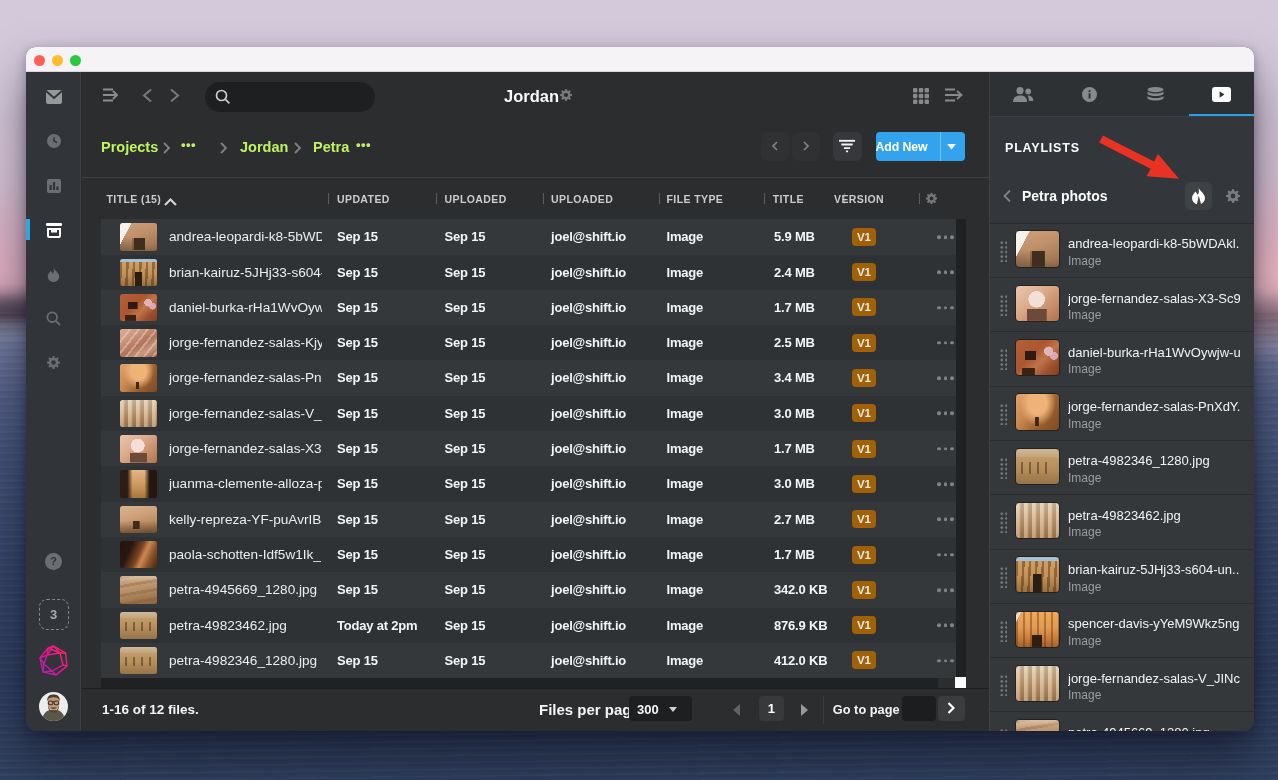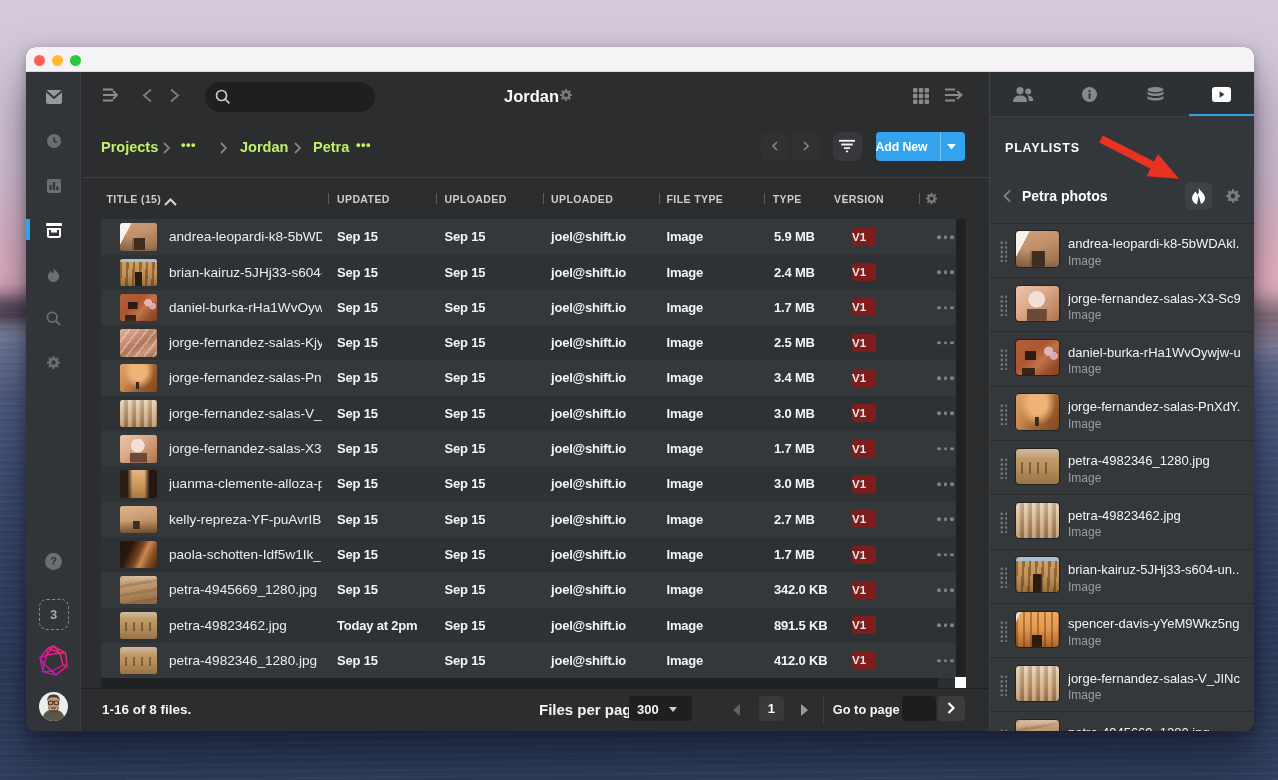--- a/index.html
+++ b/index.html
@@ -66,21 +66,21 @@
 .th { position:absolute; top:120.5px; font-size:10.5px; font-weight:bold; letter-spacing:.4px; color:#cbcccd; }
 .pipe { position:absolute; top:121px; width:1px; height:11px; background:#5a5c5e; }
 #rows { position:absolute; left:19px; top:147.3px; width:855px; }
 .row { position:relative; width:100%; height:35.3px; }
 .row.odd { background:#35383b; }
 .row.even { background:#2f3235; }
 .row .thumb { position:absolute; left:19px; top:4px; width:37px; height:27.5px; border-radius:2.5px; }
 .row .fname { position:absolute; left:68px; top:0; width:153px; height:100%; line-height:35.3px; font-size:13.6px; color:#eceded; white-space:nowrap; overflow:hidden; }
 .row .c { position:absolute; top:0; height:100%; line-height:35.3px; font-size:13px; font-weight:bold; letter-spacing:-0.2px; color:#f4f5f6; }
 .c1{left:236px} .c2{left:343.5px} .c3{left:450px; font-size:12px; font-weight:normal; letter-spacing:-0.3px; color:#e4e5e6;} .c4{left:565.5px; font-size:12.8px; font-weight:normal; color:#e9eaeb;} .c5{left:673px}
-.vbadge { position:absolute; left:751px; top:8.6px; width:24px; height:18px; border-radius:4px; background:#7f1d1d; line-height:18px; font-size:11.5px; font-weight:bold; color:#e8e8e8; }
+.vbadge { position:absolute; left:751px; top:8.6px; width:24px; height:18px; border-radius:4px; background:#a16207; line-height:18px; text-align:center; font-size:11.5px; font-weight:bold; color:#e8e8e8; }
 .dots3 { position:absolute; left:836px; top:50%; transform:translateY(-50%); width:17px; display:flex; justify-content:space-between; }
 .dots3 i { width:3.6px; height:3.6px; border-radius:50%; background:#808284; }
 #vtrack { position:absolute; left:874px; top:147px; width:9.5px; height:459px; background:#1f2123; }
 #htrack { position:absolute; left:19px; top:606px; width:837px; height:9.5px; background:#1f2123; }
 #hthumb { position:absolute; left:872.5px; top:605px; width:11px; height:11px; background:#fbfbfb; }
 #footline { position:absolute; left:0; top:615.5px; width:100%; height:1px; background:#1e2022; }
 #footer { position:absolute; left:0; top:616.5px; width:100%; height:42.5px; background:#2b2d2f; font-size:13.5px; font-weight:bold; color:#f4f5f6; }
 #footer .fitem { position:absolute; top:0; height:42.5px; line-height:42.5px; }
 .fbox { position:absolute; top:7px; height:25px; border-radius:4px; }
 
@@ -382,21 +382,21 @@
         </svg></div>
     <div class="pipe" style="left:246.4px"></div>
       <div class="th" style="left:255px">UPDATED</div>
     <div class="pipe" style="left:354px"></div>
       <div class="th" style="left:362.5px">UPLOADED</div>
     <div class="pipe" style="left:460.8px"></div>
       <div class="th" style="left:469px">UPLOADED</div>
     <div class="pipe" style="left:577px"></div>
       <div class="th" style="left:584.5px">FILE TYPE</div>
     <div class="pipe" style="left:682px"></div>
-      <div class="th" style="left:690.7px">TYPE</div>
+      <div class="th" style="left:690.7px">TITLE</div>
     <div class="pipe" style="left:762px"></div>
       <div class="th" style="left:752px">VERSION</div>
     <div class="pipe" style="left:837px"></div>
     <div class="abs" style="left:843px;top:120px"><svg width="13" height="13" viewBox="0 0 16 16">
           <g fill="#77797b">
             <rect x="6.8" y="1" width="2.4" height="14" rx="1"></rect>
             <rect x="6.8" y="1" width="2.4" height="14" rx="1" transform="rotate(45 8 8)"></rect>
             <rect x="6.8" y="1" width="2.4" height="14" rx="1" transform="rotate(90 8 8)"></rect>
             <rect x="6.8" y="1" width="2.4" height="14" rx="1" transform="rotate(135 8 8)"></rect>
             <circle cx="8" cy="8" r="5.2"></circle>
@@ -570,21 +570,21 @@
             <i></i>
           </div>
     </div>
     <div class="row even">
       <div class="thumb tL"></div>
       <div class="fname">petra-49823462.jpg</div>
       <div class="c c1">Today at 2pm</div>
       <div class="c c2">Sep 15</div>
       <div class="c c3">joel@shift.io</div>
       <div class="c c4">Image</div>
-      <div class="c c5">891.5 KB</div>
+      <div class="c c5">876.9 KB</div>
       <div class="vbadge">V1</div>
       <div class="dots3">
             <i></i>
             <i></i>
             <i></i>
           </div>
     </div>
     <div class="row odd">
       <div class="thumb tL"></div>
       <div class="fname">petra-4982346_1280.jpg</div>
@@ -600,21 +600,21 @@
             <i></i>
           </div>
     </div>
       </div>
     <div id="vtrack"></div>
     <div id="htrack"></div>
     <div id="hthumb"></div>
 
     <div id="footline"></div>
     <div id="footer">
-      <div class="fitem" style="left:20px">1-16 of 8 files.</div>
+      <div class="fitem" style="left:20px">1-16 of 12 files.</div>
       <div class="fitem" style="left:457px;font-size:15px">Files per page:</div>
       <div class="fbox" style="left:546.7px;width:63.7px;background:#1d1f21"></div>
       <div class="fitem" style="left:555px;font-size:13px">300</div>
       <div class="abs" style="left:586.5px;top:18.5px;border-left:4.5px solid transparent;border-right:4.5px solid transparent;border-top:5.5px solid #cfd0d1"></div>
       <div class="abs" style="left:651px;top:15px;border-top:6px solid transparent;border-bottom:6px solid transparent;border-right:7px solid #606264"></div>
       <div class="fbox" style="left:677px;width:24.6px;background:#37393b;text-align:center;line-height:25px;color:#fff;font-size:13px">1</div>
       <div class="abs" style="left:719px;top:15px;border-top:6px solid transparent;border-bottom:6px solid transparent;border-left:7px solid #97999b"></div>
       <div class="abs" style="left:741px;top:7px;width:1px;height:28px;background:#3b3d3f"></div>
       <div class="fitem" style="left:750.8px;font-size:12.8px">Go to page</div>
       <div class="fbox" style="left:820.3px;width:33.3px;background:#1b1d1f"></div>

